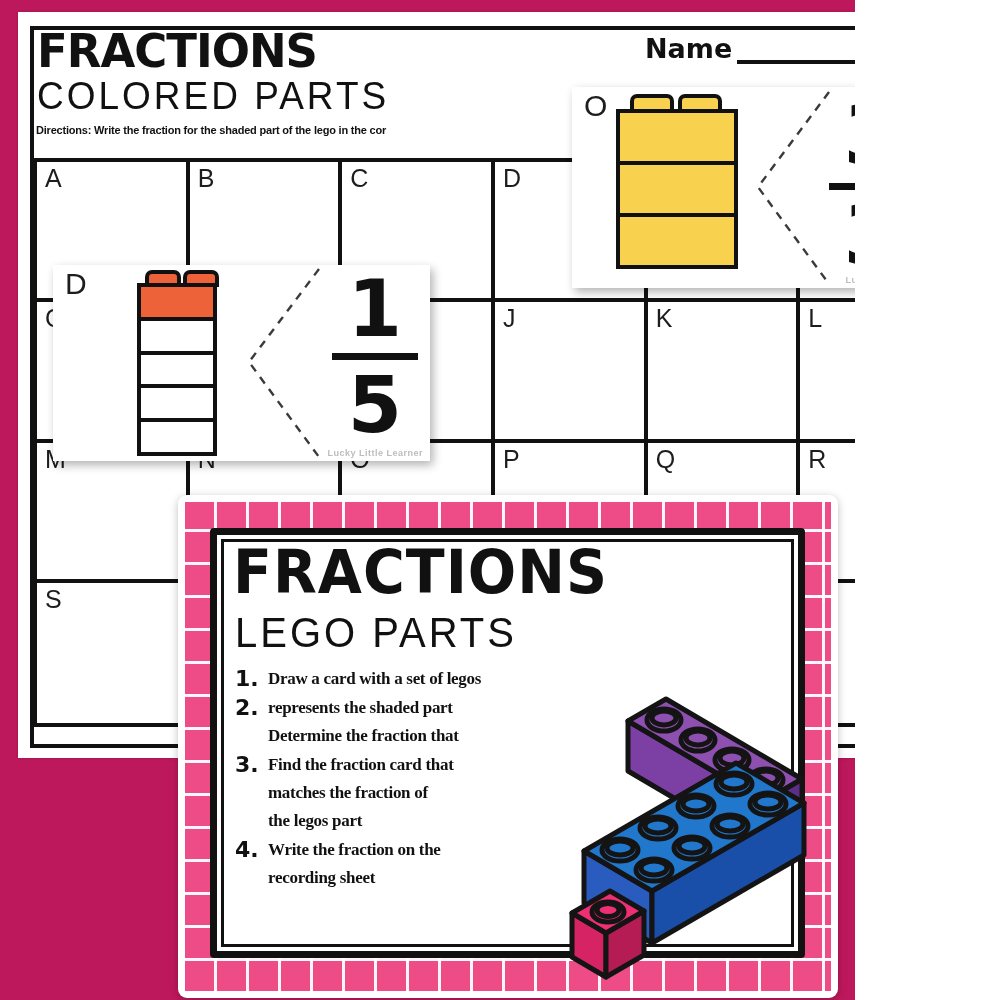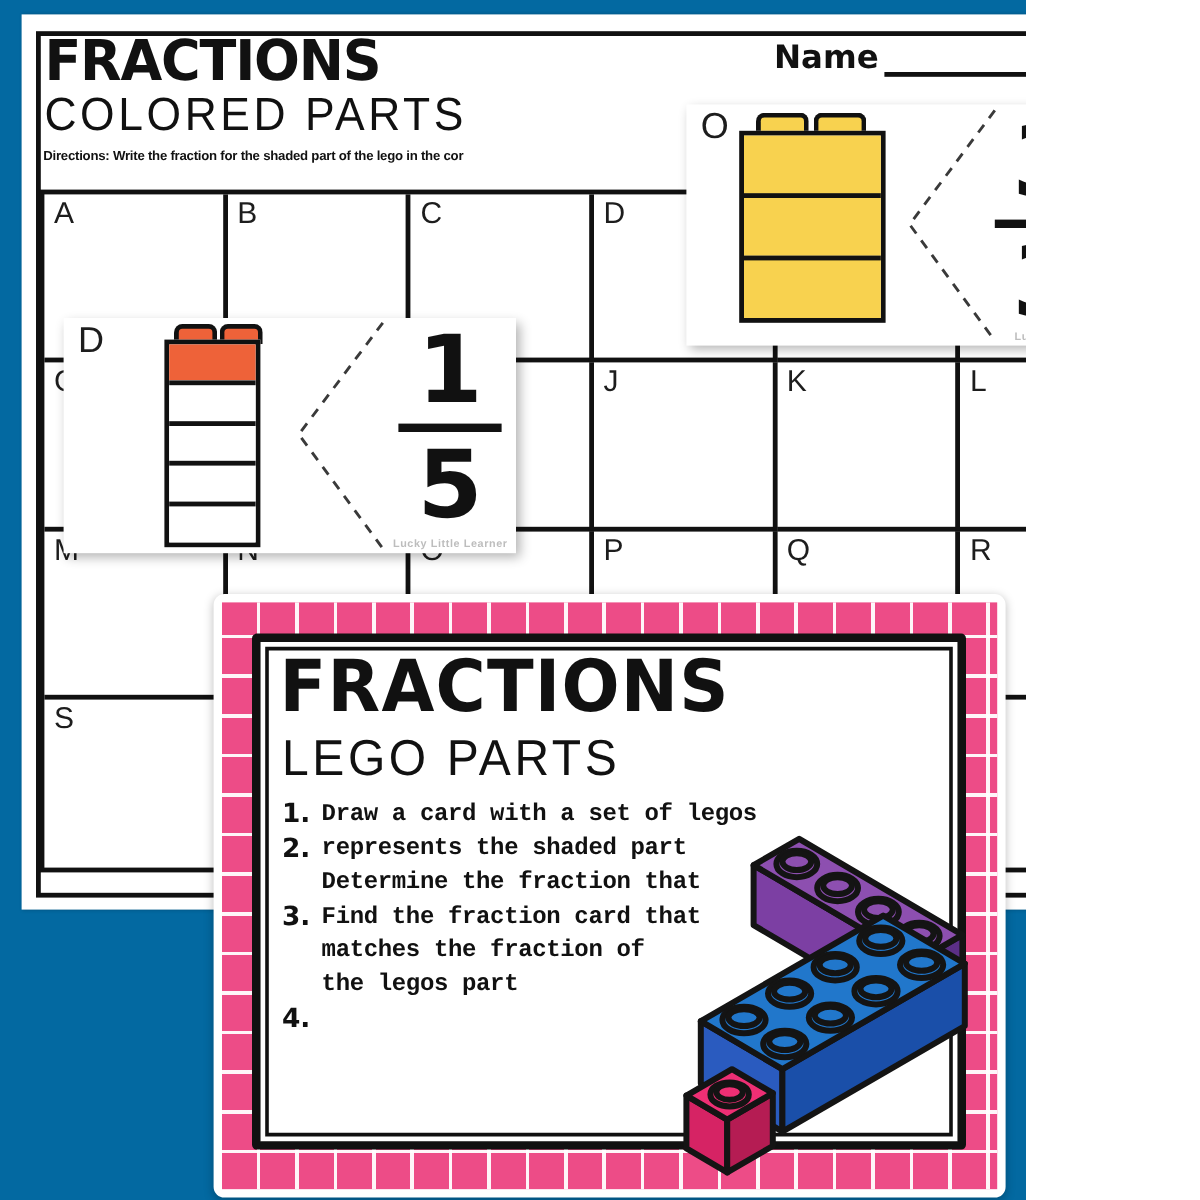--- a/index.html
+++ b/index.html
@@ -1,16 +1,16 @@
 <!DOCTYPE html>
 <html><head>
 <meta charset="utf-8">
 <style>
   html,body{margin:0;padding:0;background:#fff;}
-  .screen{position:relative;width:855px;height:1000px;background:#0369a1;overflow:hidden;
+  .screen{position:relative;width:855px;height:1000px;background:#be185d;overflow:hidden;
           font-family:"Liberation Sans",sans-serif;color:#111;}
 
   
   .page{position:absolute;left:18px;top:12px;width:977px;height:746px;background:#fff;
         box-shadow:0 0 3px rgba(0,0,0,.22);}
   .page-frame{position:absolute;left:12px;top:14px;width:940px;height:714px;border:4px solid #111;}
   .ws-title{position:absolute;left:19px;top:15px;font-family:"DejaVu Sans",sans-serif;
             font-weight:800;font-size:45px;line-height:1;letter-spacing:-1px;transform:scaleY(1.04);transform-origin:top left;}
   .ws-subtitle{position:absolute;left:19px;top:64px;font-family:"Liberation Sans",sans-serif;
             font-weight:400;font-size:37px;line-height:1;letter-spacing:3px;transform:scaleY(1.05);transform-origin:top left;}
@@ -74,21 +74,21 @@
   .inner-panel{position:absolute;left:32px;top:33px;width:581px;height:416px;background:#fff;
                border:7px solid #111;border-radius:4px;
                box-shadow:inset 0 0 0 4px #fff, inset 0 0 0 7px #111;}
   .ic-title{position:absolute;left:16px;top:8px;font-family:"DejaVu Sans",sans-serif;font-weight:800;
             font-size:57px;line-height:1;letter-spacing:1px;transform:scaleY(1.05);transform-origin:top left;}
   .ic-subtitle{position:absolute;left:18px;top:76px;font-weight:400;font-size:40px;line-height:1;
             letter-spacing:3px;transform:scaleY(1.05);transform-origin:top left;}
   .ic-list{position:absolute;left:18px;top:130px;width:420px;}
   .ic-item{display:flex;margin-bottom:1px;}
   .ic-num{width:33px;flex:none;font-family:"DejaVu Sans",sans-serif;font-weight:bold;font-size:22px;line-height:28px;}
-  .ic-lines{font-family:Liberation Mono, monospace;font-weight:bold;font-size:20px;line-height:28px;letter-spacing:-0.3px;}
+  .ic-lines{font-family:Liberation Serif, serif;font-weight:bold;font-size:17px;line-height:28px;letter-spacing:-0.3px;}
   .bricks-art{position:absolute;left:388px;top:178px;width:290px;height:330px;z-index:6;}
 </style>
 </head>
 <body>
 
 <div class="screen">
 
   <div class="page">
     <div class="page-frame"></div>
     <div class="ws-title">FRACTIONS</div>
@@ -239,20 +239,24 @@
         <div class="ic-item">
           <span class="ic-num">3.</span>
           <span class="ic-lines">
             <div>Find the fraction card that</div>
             <div>matches the fraction of</div>
             <div>the legos part</div>
           </span>
         </div>
         <div class="ic-item">
           <span class="ic-num">4.</span>
+          <span class="ic-lines">
+            <div>Write the fraction on the</div>
+            <div>recording sheet</div>
+          </span>
         </div>
       </div>
     </div>
 
     <svg class="bricks-art" viewBox="0 0 290 330">
       <g stroke="#141414" stroke-width="5" stroke-linejoin="round">
 
         <polygon points="62,48 198,128 198,178 62,98" fill="#7C3FA3"></polygon>
         <polygon points="198,128 236,106 236,156 198,178" fill="#5C2F87"></polygon>
         <polygon points="62,48 100,26 236,106 198,128" fill="#8D4FB0"></polygon>

